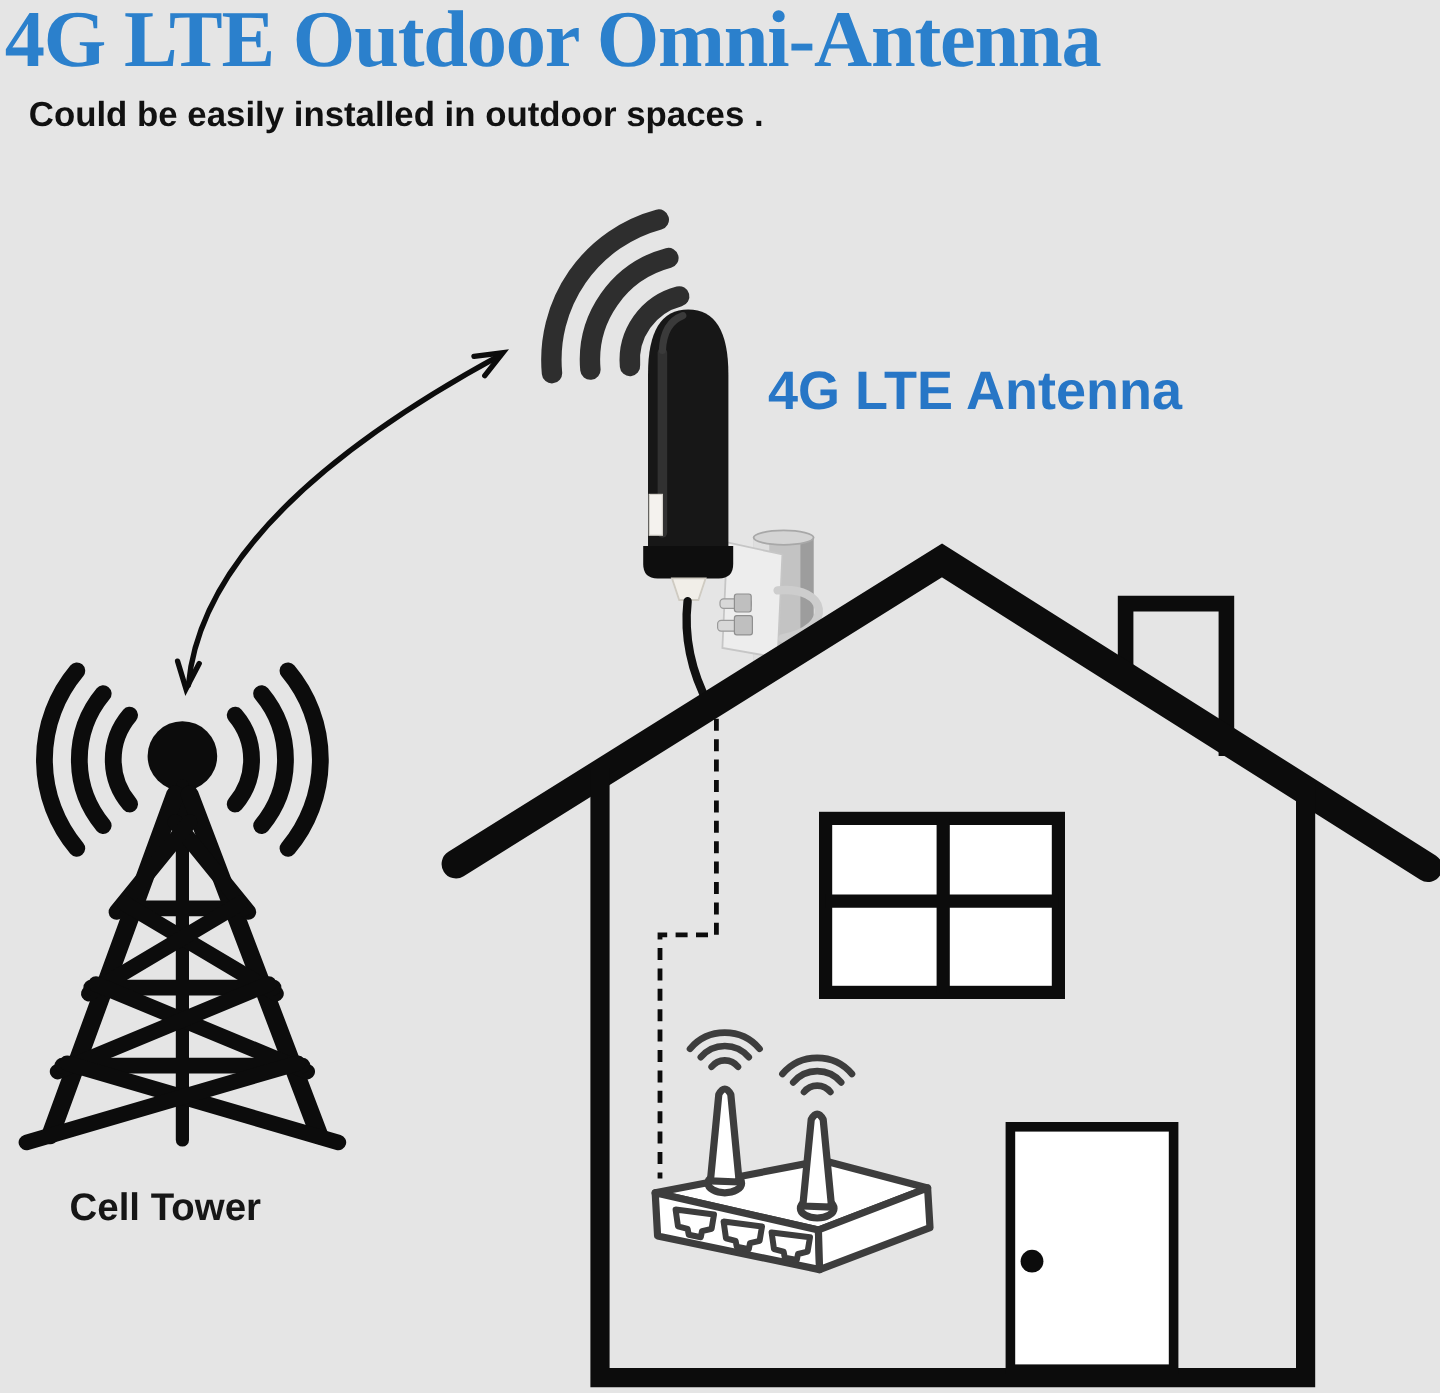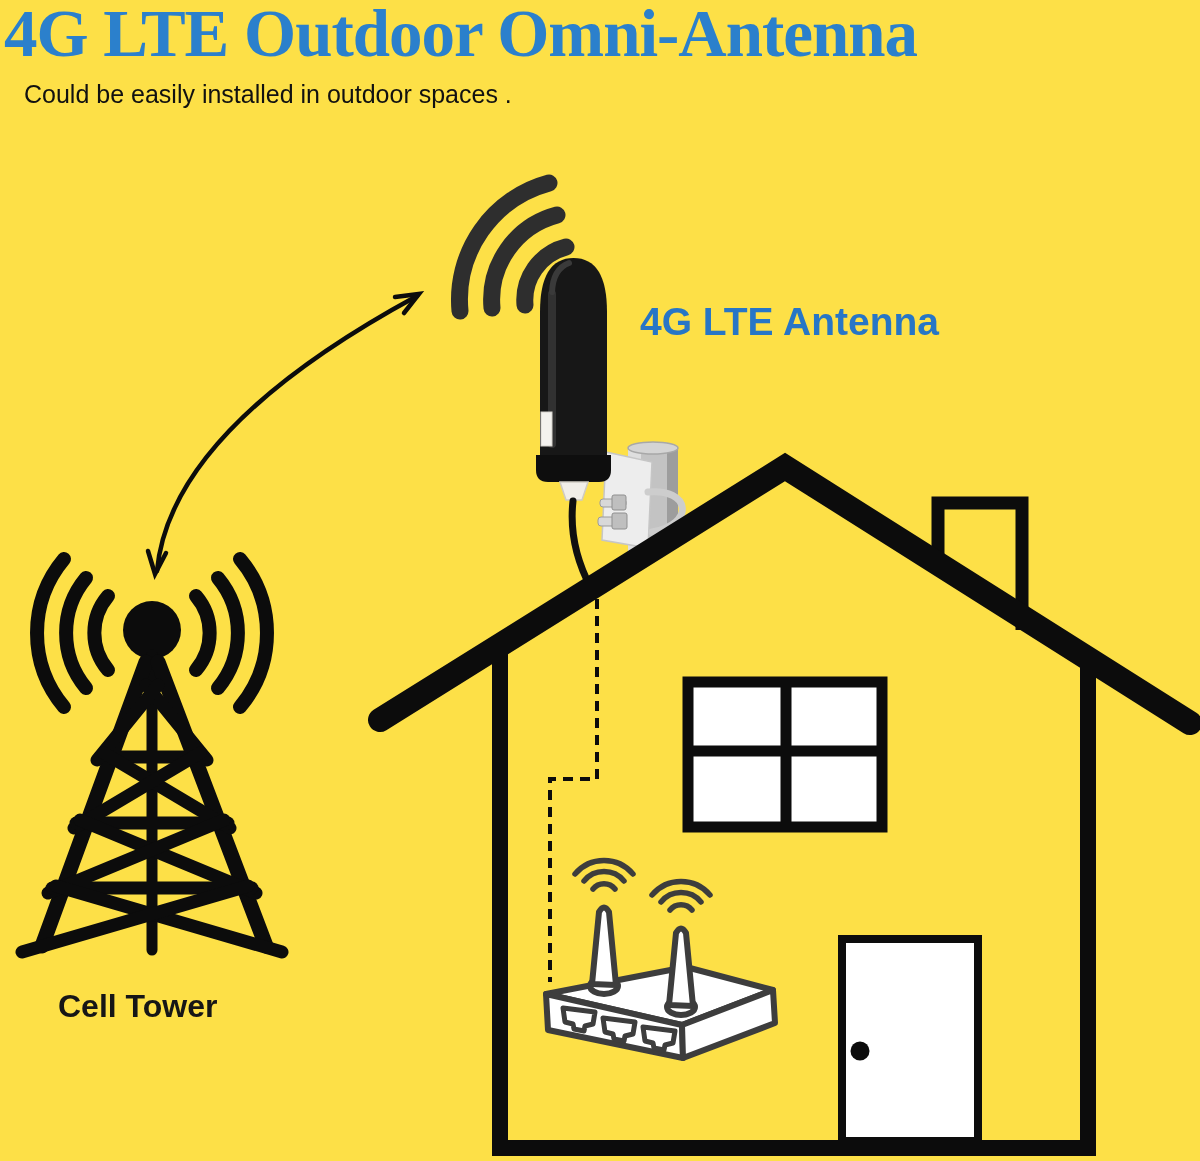--- a/index.html
+++ b/index.html
@@ -4,37 +4,37 @@
 <style>
   :root{
     --title-blue:#2b80cc;
     --antenna-label-blue:#2776c6;
     --ink:#0c0c0c;
     --router-gray:#3d3d3d;
     --wave-gray:#2e2e2e;
   }
   html,body{margin:0;padding:0;background:#ffffff;}
   .stage{
-    position:relative;width:1200px;height:1161px;background:#fde047;
+    position:relative;width:1200px;height:1161px;background:#e5e5e5;
     overflow:hidden;font-family:"Liberation Sans",sans-serif;
   }
   .art{position:absolute;left:0;top:0;width:1200px;height:1161px;}
   .page-title{
     position:absolute;left:4px;top:0px;width:1190px;
     font-family:"Liberation Serif",serif;font-weight:bold;
     font-size:67px;line-height:1.0;letter-spacing:-1px;
     color:var(--title-blue);white-space:nowrap;
   }
   .page-subtitle{
     position:absolute;left:24px;top:80px;
-    font-weight:normal;font-size:25px;color:#111111;white-space:nowrap;
+    font-weight:bold;font-size:29px;color:#111111;white-space:nowrap;
   }
   .label-antenna{
     position:absolute;left:640px;top:300px;
-    font-weight:bold;font-size:39px;color:var(--antenna-label-blue);white-space:nowrap;
+    font-weight:bold;font-size:45px;color:var(--antenna-label-blue);white-space:nowrap;
   }
   .label-tower{
     position:absolute;left:58px;top:988px;
     font-weight:bold;font-size:32px;color:#161616;white-space:nowrap;
   }
   .label-router{
     position:absolute;left:541px;top:1074px;
     font-weight:bold;font-size:37px;color:#161616;white-space:nowrap;letter-spacing:0.5px;
   }
 </style>

